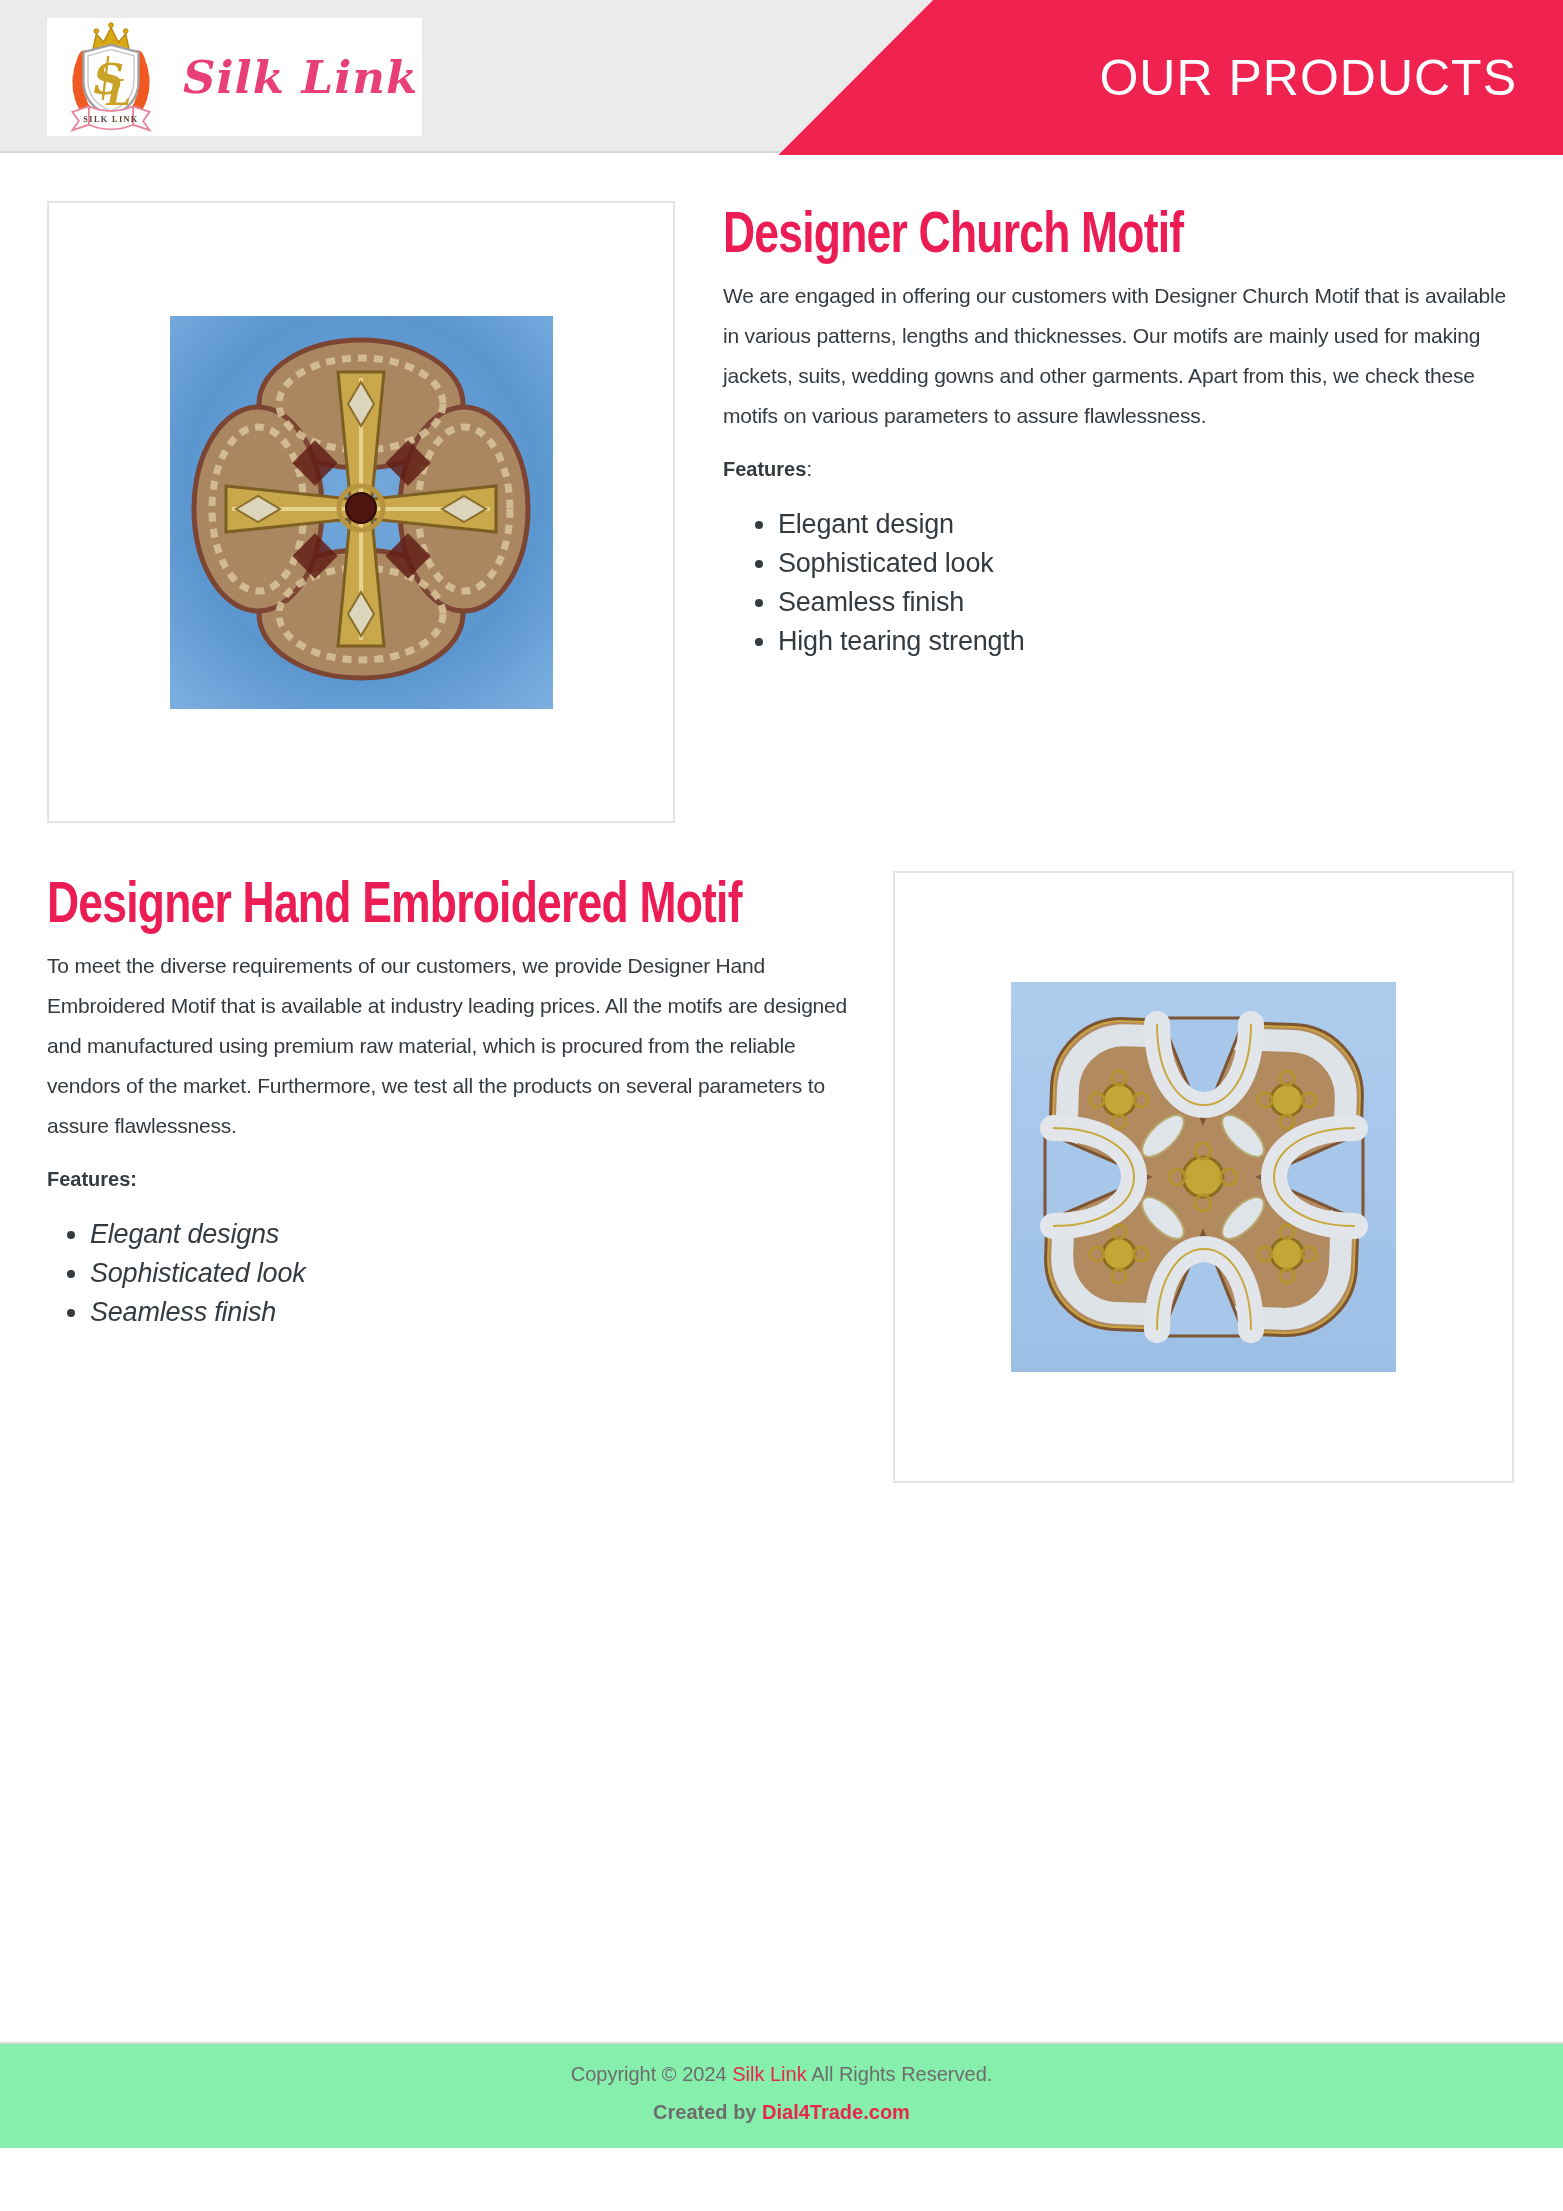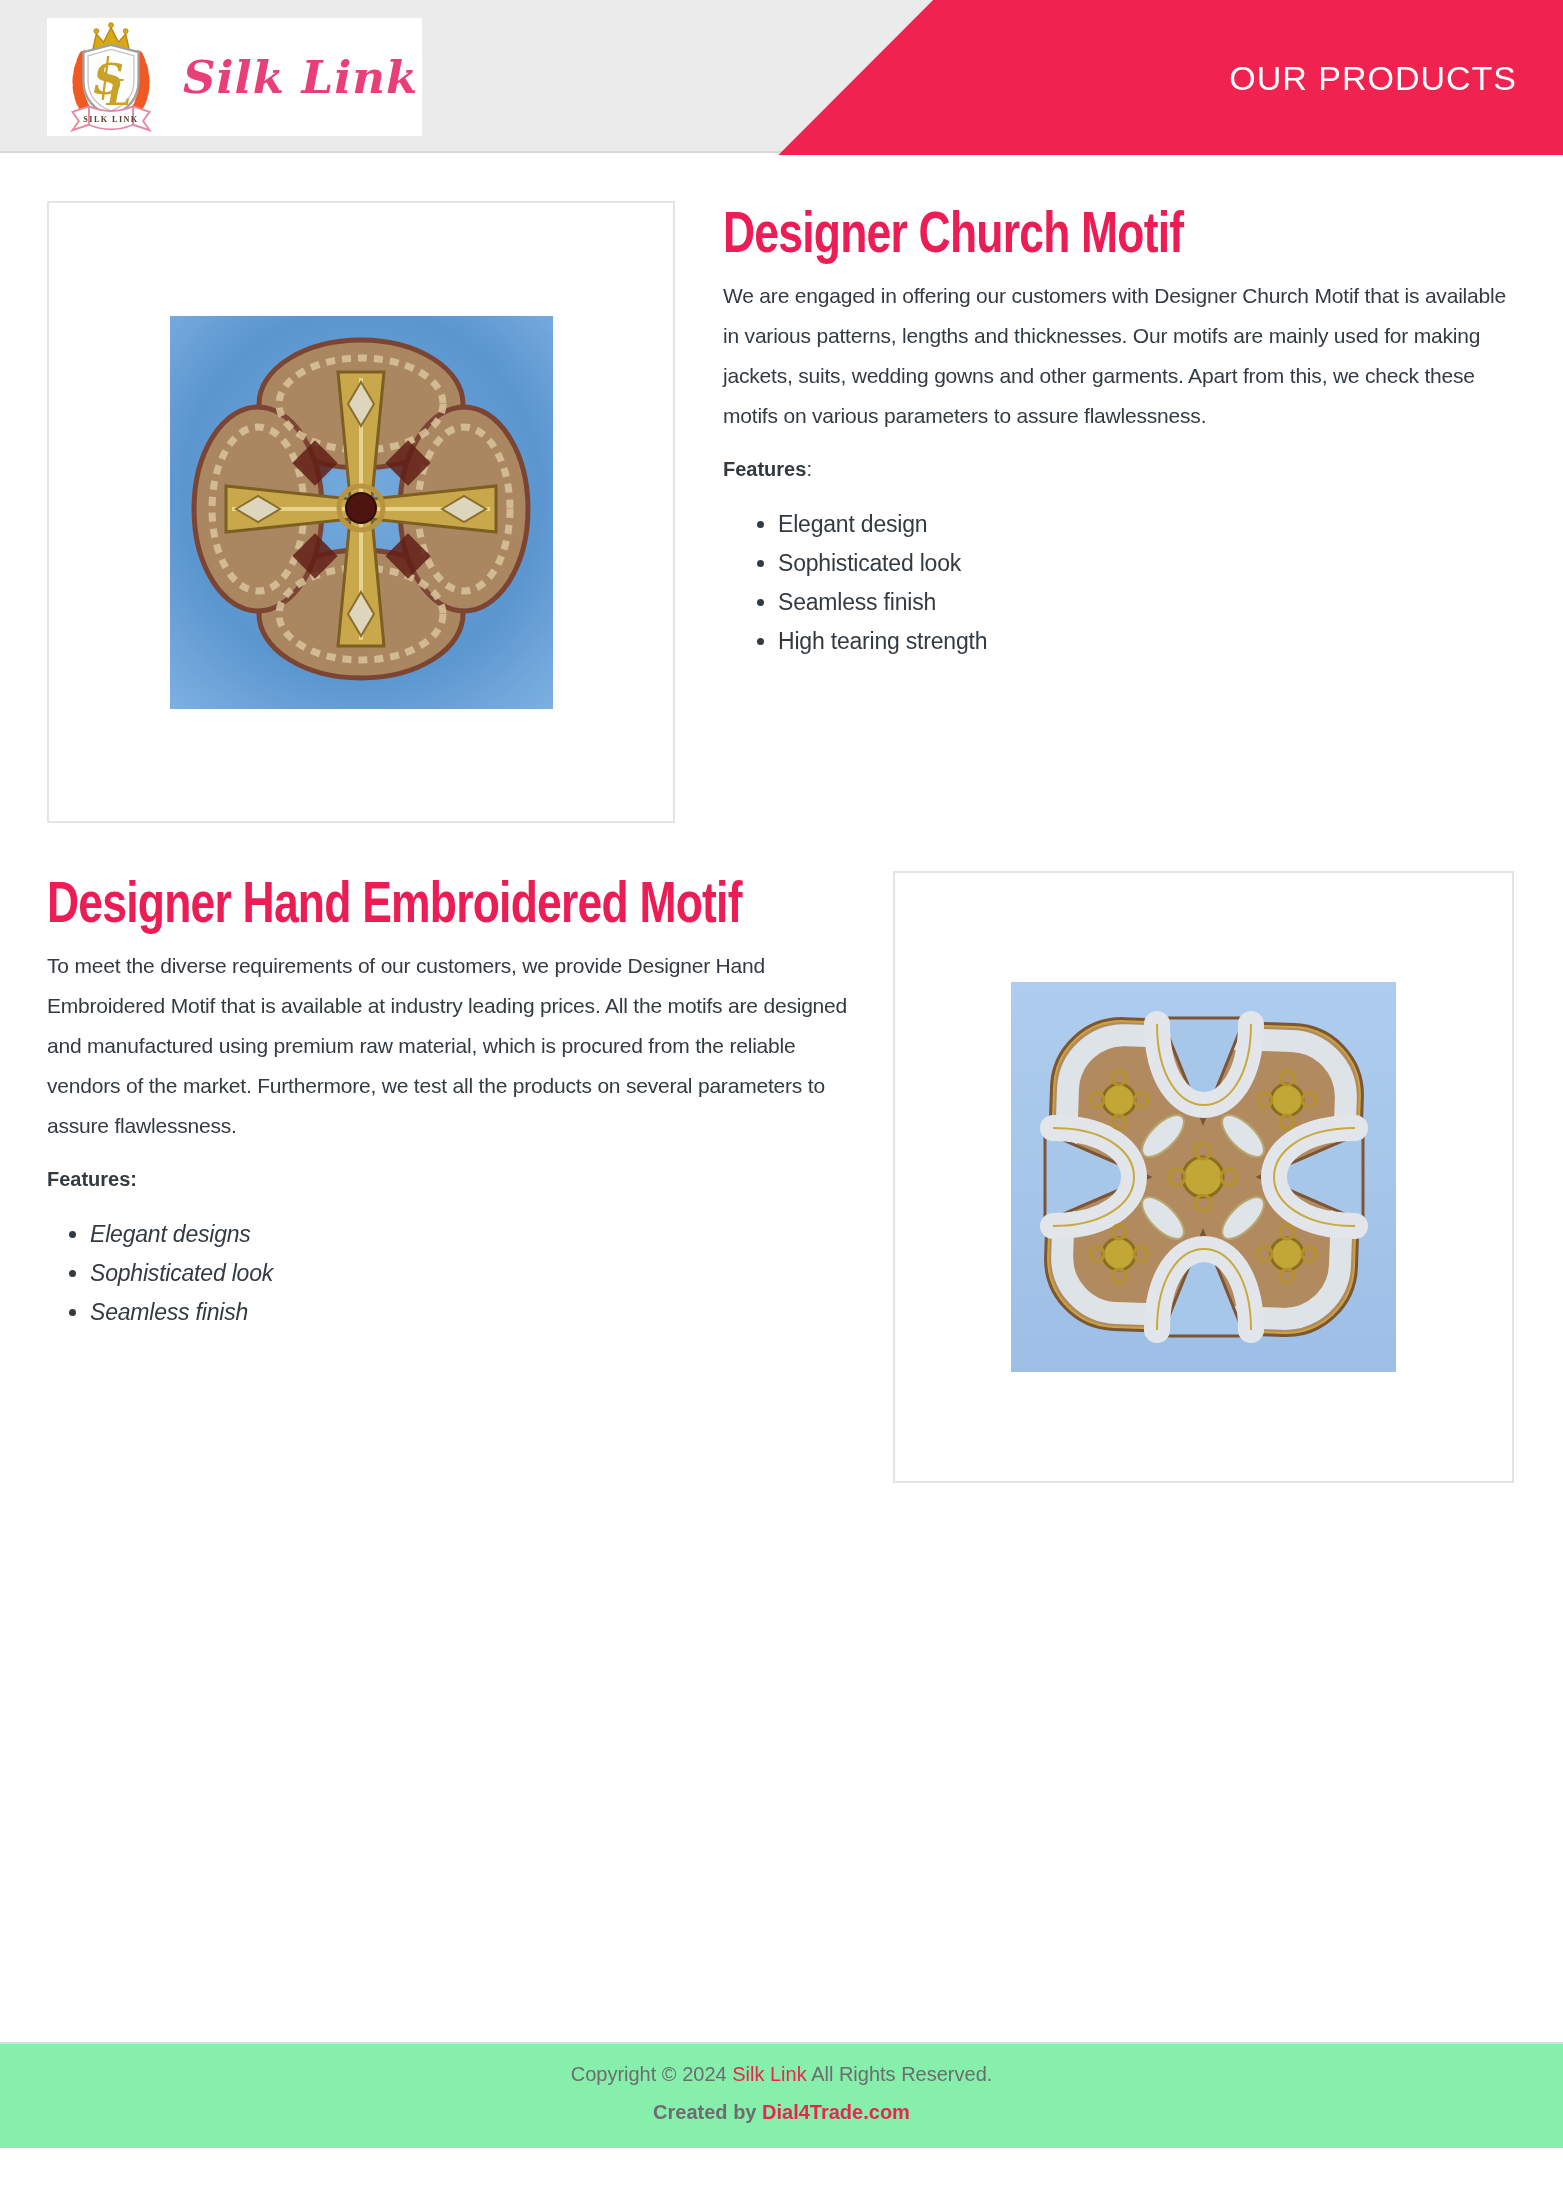--- a/index.html
+++ b/index.html
@@ -23,21 +23,21 @@
     width: 100%; height: 155px;
     background: #f02350;
     clip-path: polygon(59.7% 0, 100% 0, 100% 100%, 49.8% 100%);
     display: flex;
     align-items: center;
     justify-content: flex-end;
     padding-right: 46px;
   }
   .banner h1 {
     margin: 0;
-    font-size: 34px;
+    font-size: 50px;
     font-weight: 400;
     letter-spacing: 1px;
     color: #ffffff;
     line-height: 1;
   }
   .logo-box {
     position: absolute;
     left: 47px; top: 18px;
     width: 375px; height: 118px;
     background: #ffffff;
@@ -105,21 +105,21 @@
     font-size: 20px;
     color: #333b41;
   }
   .features-heading .bold { font-weight: bold; }
   .features-list {
     margin: 24px 0 0 0;
     padding-left: 55px;
   }
   .section-2 .features-list { padding-left: 43px; font-style: italic; }
   .features-list li {
-    font-size: 23px;
+    font-size: 27px;
     line-height: 39px;
     letter-spacing: -0.2px;
     color: #333b41;
   }
 
   
   .site-footer {
     margin-top: 559px;
     border-top: 2px solid #dcdcdc;
     background: #86efac;

